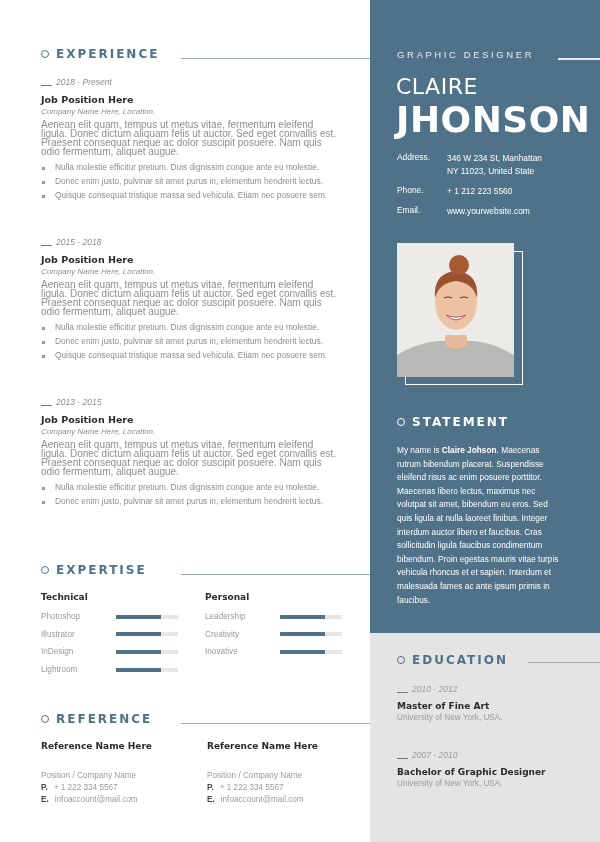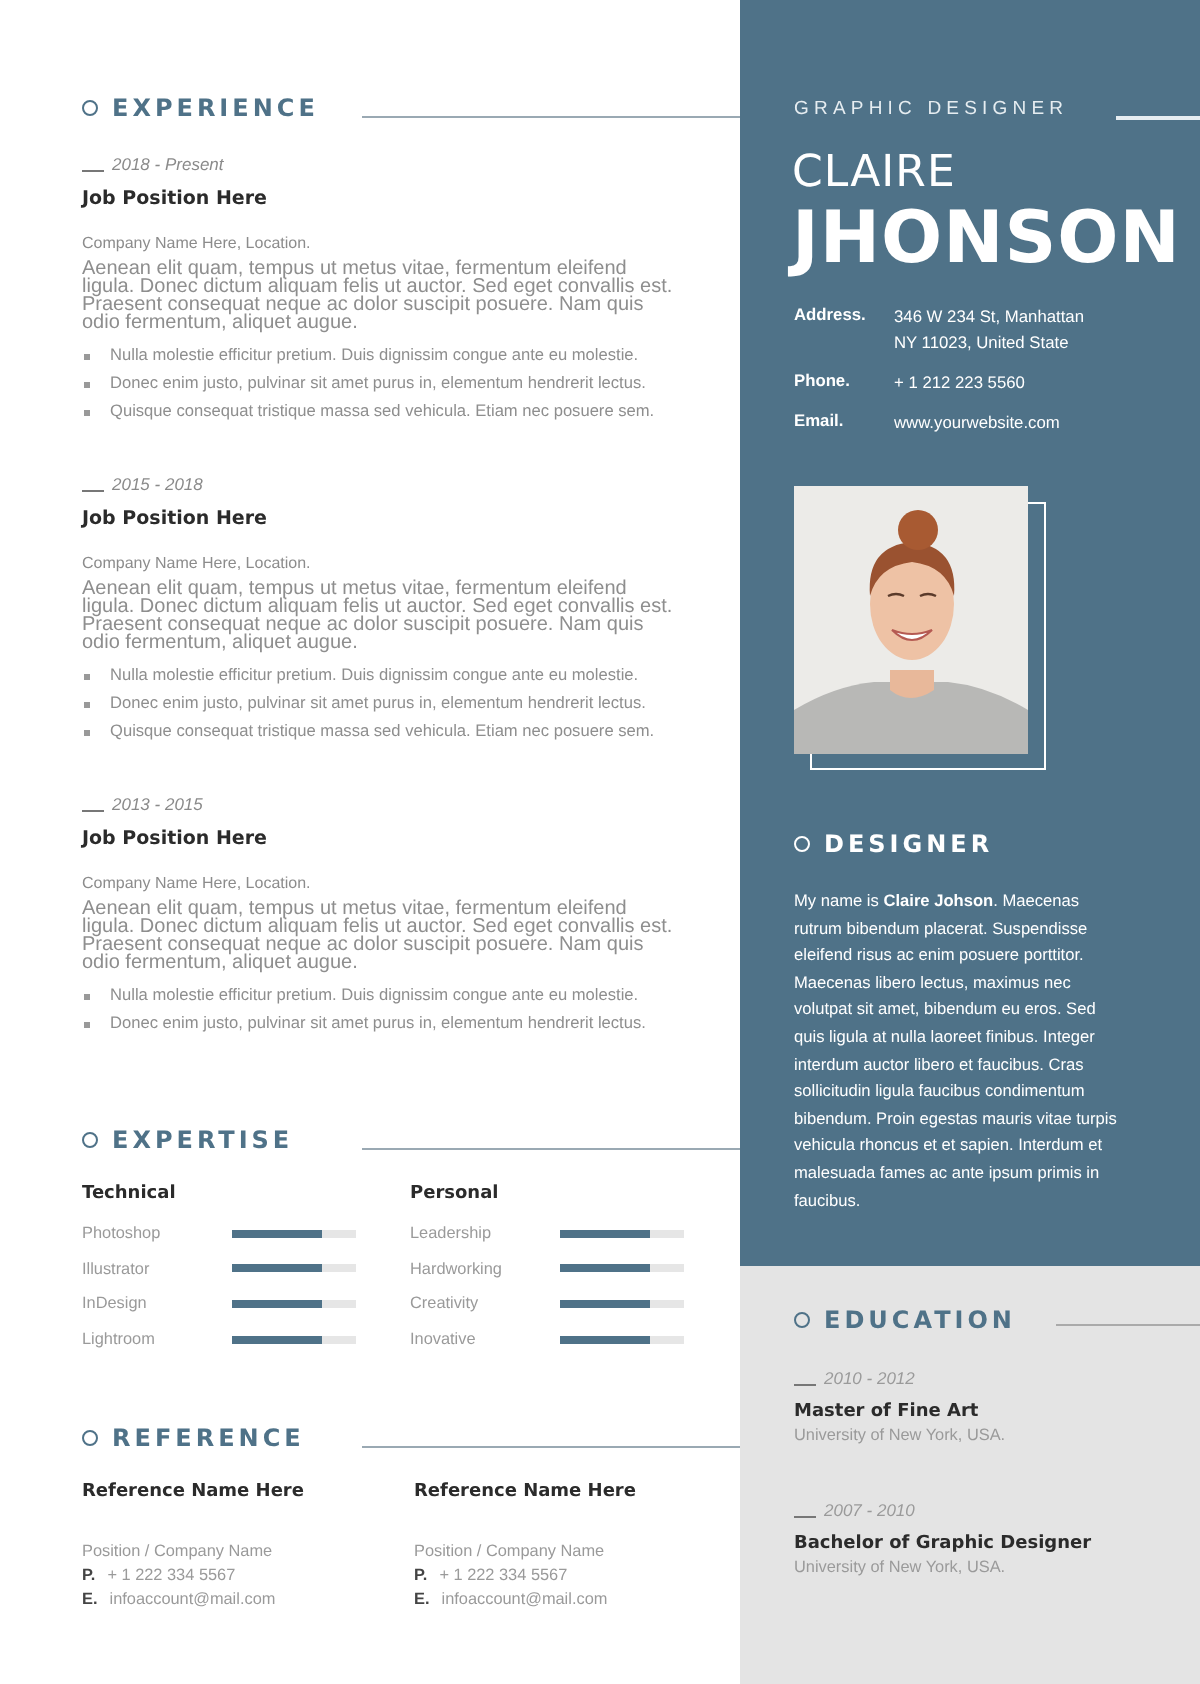--- a/index.html
+++ b/index.html
@@ -10,21 +10,21 @@
 .right-grey{position:absolute;left:370px;top:633px;width:230px;height:209px;background:#e4e4e4}
 
 .sec-head{position:absolute;display:flex;align-items:center;font-family:"DejaVu Sans",sans-serif;font-weight:bold;letter-spacing:2px;font-size:12px;color:#4f7288}
 .sec-head .ring{width:8px;height:8px;border:1.6px solid #4f7288;border-radius:50%;margin-right:7px}
 .sec-line{position:absolute;height:1px;background:#9aa9b3}
 
 .job{position:absolute;left:41px;width:300px}
 .date{font-style:italic;font-size:8.5px;color:#8a8a8a;display:flex;align-items:center}
 .date .dash{display:inline-block;width:11px;height:1px;background:#777;margin-right:4px;margin-top:6px}
 .jtitle{font-family:"DejaVu Sans",sans-serif;font-weight:bold;font-size:9.5px;color:#2b2b2b;margin-top:7px}
-.jcomp{font-size:8px;color:#8c8c8c;margin-top:12px}
+.jcomp{font-style:italic;font-size:8px;color:#8c8c8c;margin-top:2px}
 .jdesc{font-size:10px;color:#8e8e8e;line-height:9px;margin-top:4px}
 .jbul{list-style:none;margin-top:5px}
 .jbul li{font-size:8.3px;color:#8e8e8e;line-height:13.8px;position:relative;padding-left:14px}
 .jbul li:before{content:"";position:absolute;left:1px;top:6px;width:3px;height:3px;background:#999}
 
 .exp-col{position:absolute;top:592px;width:150px}
 .exp-col .h{font-family:"DejaVu Sans",sans-serif;font-weight:bold;font-size:9px;color:#2b2b2b}
 .skill{display:flex;align-items:center;height:17.6px;font-size:8.2px;color:#9a9a9a}
 .skill:first-of-type{margin-top:6px}
 .skill .nm{width:75px}
@@ -35,21 +35,21 @@
 .ref .nm{font-family:"DejaVu Sans",sans-serif;font-weight:bold;font-size:9px;color:#2b2b2b}
 .ref .pos{font-size:8.2px;color:#9a9a9a;margin-top:20px}
 .ref .ln{font-size:8.2px;color:#9a9a9a;margin-top:3px}
 .ref .ln b{color:#444;margin-right:6px}
 
 .role{position:absolute;left:397px;top:49px;font-size:9.5px;letter-spacing:2.6px;color:#e6edf1}
 .role-line{position:absolute;left:558px;top:58px;width:42px;height:1.5px;background:#e6edf1}
 .fname{position:absolute;left:396px;top:74px;font-family:"DejaVu Sans",sans-serif;font-size:22px;color:#fff;letter-spacing:0.5px}
 .lname{position:absolute;left:396px;top:99px;font-family:"DejaVu Sans",sans-serif;font-weight:bold;font-size:36px;color:#fff;letter-spacing:0.5px}
 .contact{position:absolute;left:397px;font-size:8.4px;color:#fff;display:flex}
-.contact .lbl{width:50px;font-weight:bold}
+.contact .lbl{width:50px;font-weight:normal}
 .contact .val{line-height:12.5px}
 
 .photo-frame{position:absolute;left:405px;top:251px;width:118px;height:134px;border:1.5px solid #fff}
 .photo{position:absolute;left:397px;top:243px;width:117px;height:134px;background:#ececea;overflow:hidden}
 
 .stmt{position:absolute;left:397px;top:444px;width:164px;font-size:8.3px;color:#fff;line-height:13.6px}
 .stmt b{font-weight:bold}
 
 .edu{position:absolute;left:397px;width:190px}
 .edu .date{color:#9a9a9a}
@@ -146,26 +146,20 @@
         <span class="fill" style="width: 72%;"></span>
       </span>
     </div>
 </div>
 
 <div class="exp-col" style="left:205px">
   <div class="h">Personal</div>
   <div style="height:6px"></div>
   <div class="skill">
       <span class="nm">Leadership</span>
-      <span class="bar">
-        <span class="fill" style="width: 72%;"></span>
-      </span>
-    </div>
-  <div class="skill">
-      <span class="nm">Hardworking</span>
       <span class="bar">
         <span class="fill" style="width: 72%;"></span>
       </span>
     </div>
   <div class="skill">
       <span class="nm">Creativity</span>
       <span class="bar">
         <span class="fill" style="width: 72%;"></span>
       </span>
     </div>
@@ -224,21 +218,21 @@
     <path d="M38 55 Q36 30 59 28 Q82 30 80 55 Q76 40 59 38 Q42 40 38 55 Z" fill="#9a5230"></path>
     <circle cx="62" cy="22" r="10" fill="#a85a32"></circle>
     <path d="M49 72 Q59 82 69 72 Q59 76 49 72 Z" fill="#fff" stroke="#b55a52" stroke-width="1"></path>
     <path d="M47 55 Q51 53 55 55" stroke="#5a3a2a" stroke-width="1.2" fill="none"></path>
     <path d="M63 55 Q67 53 71 55" stroke="#5a3a2a" stroke-width="1.2" fill="none"></path>
   </svg>
 </div>
 
 <div class="sec-head" style="left:397px;top:415px;color:#fff">
   <span class="ring" style="border-color:#fff"></span>
-  <span>DESIGNER</span>
+  <span>STATEMENT</span>
 </div>
 <div class="stmt"><span>My name is </span><b>Claire Johson</b><span>. Maecenas rutrum bibendum placerat. Suspendisse eleifend risus ac enim posuere porttitor. Maecenas libero lectus, maximus nec volutpat sit amet, bibendum eu eros. Sed quis ligula at nulla laoreet finibus. Integer interdum auctor libero et faucibus. Cras sollicitudin ligula faucibus condimentum bibendum. Proin egestas mauris vitae turpis vehicula rhoncus et et sapien. Interdum et malesuada fames ac ante ipsum primis in faucibus.</span></div>
 
 <div class="sec-head" style="left:397px;top:653px">
   <span class="ring"></span>
   <span>EDUCATION</span>
 </div>
 <div class="sec-line" style="left:528px;top:662px;width:72px;background:#aaa"></div>
 
 <div class="edu" style="top:684px">

